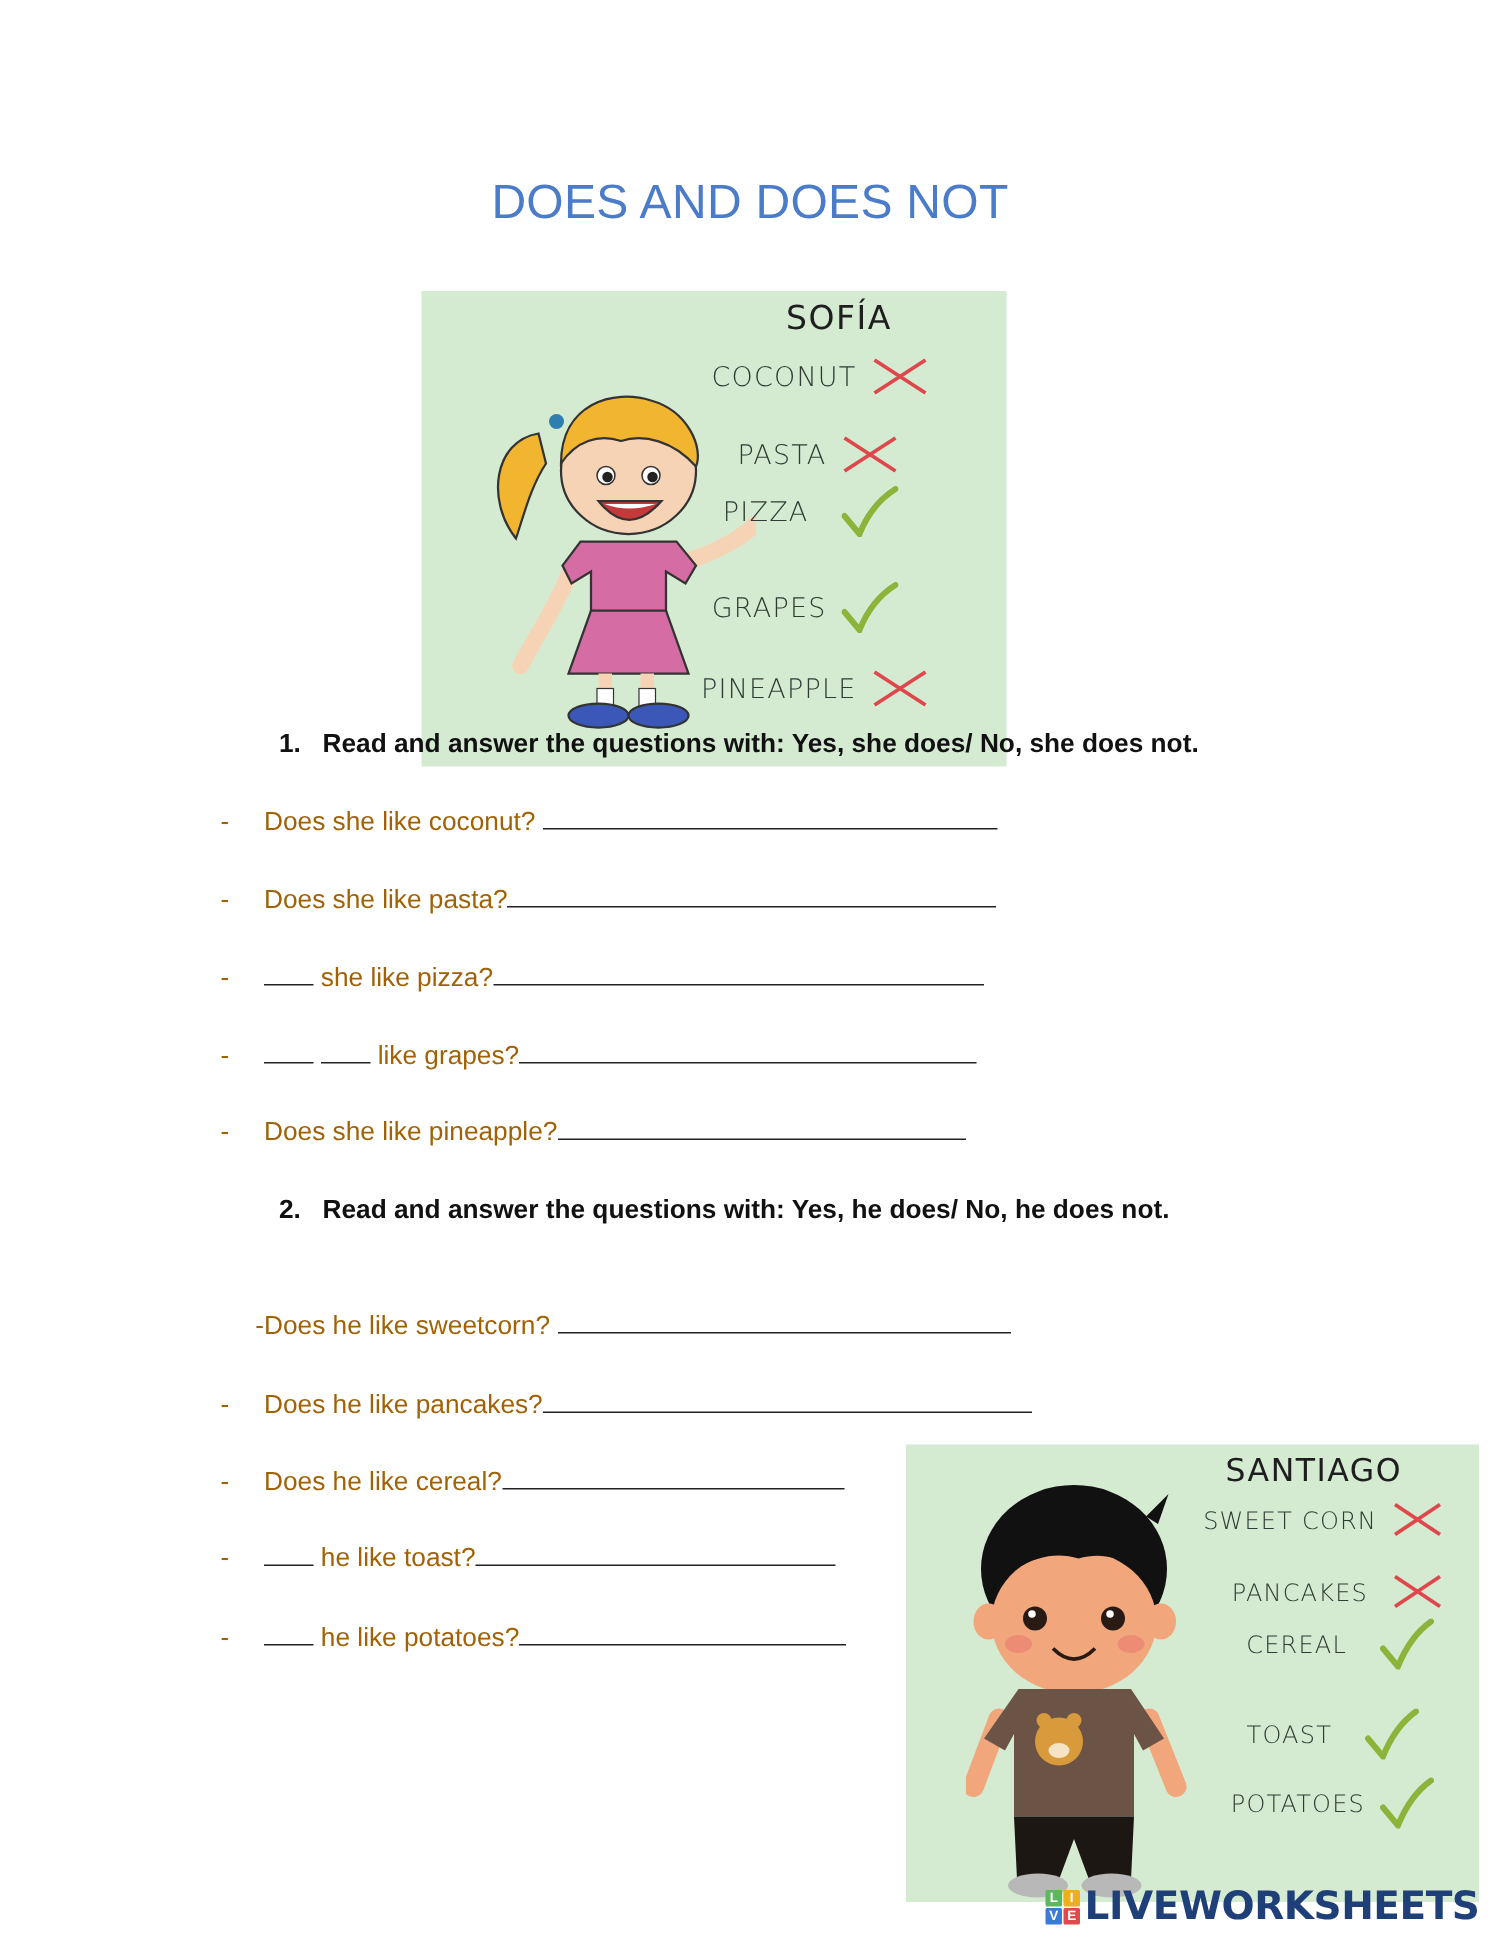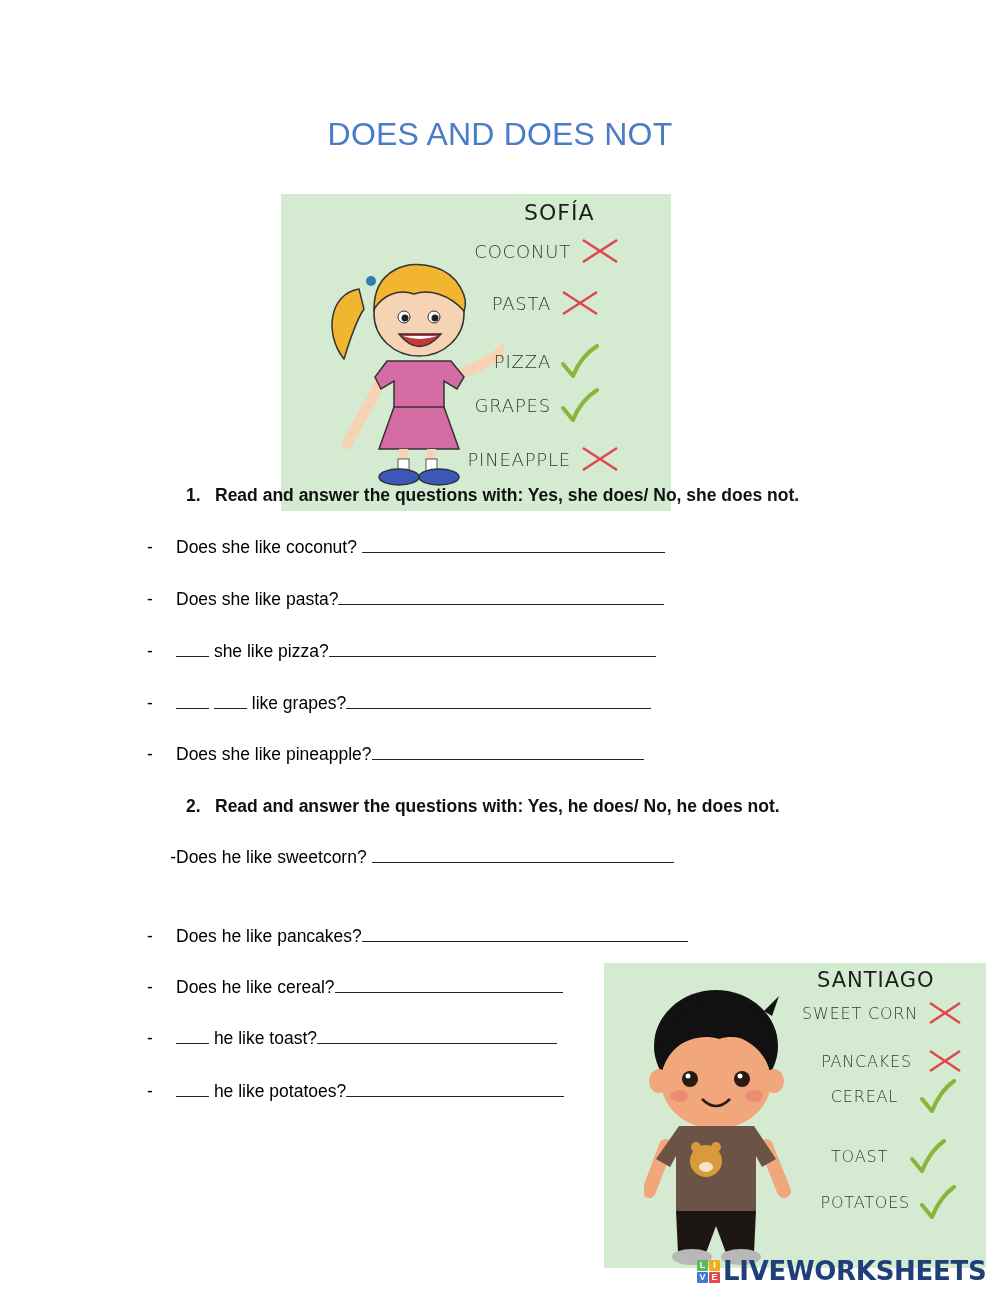--- a/index.html
+++ b/index.html
@@ -9,21 +9,21 @@
            font-size: 32px; color: #4a7cc9; letter-spacing: 0.2px; }
   .card { position: absolute; background: #d4ebd2; }
   .card.sofia { left: 281px; top: 156px; width: 390px; height: 317px; margin-top: 38px; }
   .card.santiago { left: 604px; top: 963px; width: 382px; height: 305px; }
   .card-name { position: absolute; font-family: "DejaVu Sans", sans-serif; color: #1e1e1e; letter-spacing: 1px; }
   .food-row { position: absolute; display: flex; align-items: center; }
   .food-label { font-family: "DejaVu Sans", sans-serif; font-weight: 300; color: #2f3b33; letter-spacing: 0.8px; }
   .mark { display: inline-block; margin-left: 10px; }
   .heading { position: absolute; left: 147px; font-weight: bold; font-size: 17.5px; color: #111; margin-left: 39px; }
   .heading .num { display: inline-block; width: 29px; }
-  .q { position: absolute; left: 147px; font-size: 17.5px; color: #000000; white-space: nowrap; }
+  .q { position: absolute; left: 147px; font-size: 17.5px; color: #a16207; white-space: nowrap; }
   .q .dash { display: inline-block; width: 29px; }
   .blank { display: inline-block; border-bottom: 1.5px solid #222; height: 14px; vertical-align: baseline; }
   .logo { position: absolute; left: 697px; top: 1256px; display: flex; align-items: center; }
   .logo-tile { display: grid; grid-template-columns: 11px 11px; grid-template-rows: 11px 11px; gap: 1px; margin-right: 3px; }
   .logo-tile span { font-size: 9px; font-weight: bold; color: #fff; display: flex; align-items: center; justify-content: center; border-radius: 1px; }
   .logo-text { font-family: "DejaVu Sans", sans-serif; font-weight: bold; font-size: 26px; color: #1f3f78; letter-spacing: -0.3px; }
 </style>
 </head>
 <body>
 
@@ -69,21 +69,21 @@
     <svg class="mark" width="38" height="26" viewBox="0 0 38 26">
         <path d="M2 2 L36 24 M36 2 L2 24" stroke="#e0474c" stroke-width="2.5"></path>
       </svg>
   </div>
   <div class="food-row" style="right:72px;top:96px;">
     <span class="food-label" style="font-size:18px;">PASTA</span>
     <svg class="mark" width="38" height="26" viewBox="0 0 38 26">
         <path d="M2 2 L36 24 M36 2 L2 24" stroke="#e0474c" stroke-width="2.5"></path>
       </svg>
   </div>
-  <div class="food-row" style="right:72px;top:150px;">
+  <div class="food-row" style="right:72px;top:130px;gap:12px;">
     <span class="food-label" style="font-size:18px;">PIZZA</span>
     <svg class="mark" width="38" height="34" viewBox="0 0 38 34">
         <path d="M2 20 L12 32 Q20 12 36 2" stroke="#8cb43a" stroke-width="4" fill="none" stroke-linecap="round"></path>
       </svg>
   </div>
   <div class="food-row" style="right:72px;top:194px;">
     <span class="food-label" style="font-size:18px;">GRAPES</span>
     <svg class="mark" width="38" height="34" viewBox="0 0 38 34">
         <path d="M2 20 L12 32 Q20 12 36 2" stroke="#8cb43a" stroke-width="4" fill="none" stroke-linecap="round"></path>
       </svg>
@@ -113,21 +113,21 @@
   <span class="dash">-</span><span class="blank" style="width:33px;"></span> <span class="blank" style="width:33px;"></span> <span>like grapes?</span><span class="blank" style="width:305px;"></span>
 </div>
 <div class="q" style="top:744px;">
   <span class="dash">-</span><span>Does she like pineapple?</span><span class="blank" style="width:272px;"></span>
 </div>
 
 <div class="heading" style="top:796px;">
   <span class="num">2.</span><span>Read and answer the questions with: Yes, he does/ No, he does not.</span>
 </div>
 
-<div class="q" style="top:847px;text-align:right;">
+<div class="q" style="top:873px;text-align:right;">
   <span class="dash">-</span><span>Does he like sweetcorn? </span><span class="blank" style="width:302px;"></span>
 </div>
 <div class="q" style="top:926px;">
   <span class="dash">-</span><span>Does he like pancakes?</span><span class="blank" style="width:326px;"></span>
 </div>
 <div class="q" style="top:977px;">
   <span class="dash">-</span><span>Does he like cereal?</span><span class="blank" style="width:228px;"></span>
 </div>
 <div class="q" style="top:1028px;">
   <span class="dash">-</span><span class="blank" style="width:33px;"></span> <span>he like toast?</span><span class="blank" style="width:240px;"></span>

